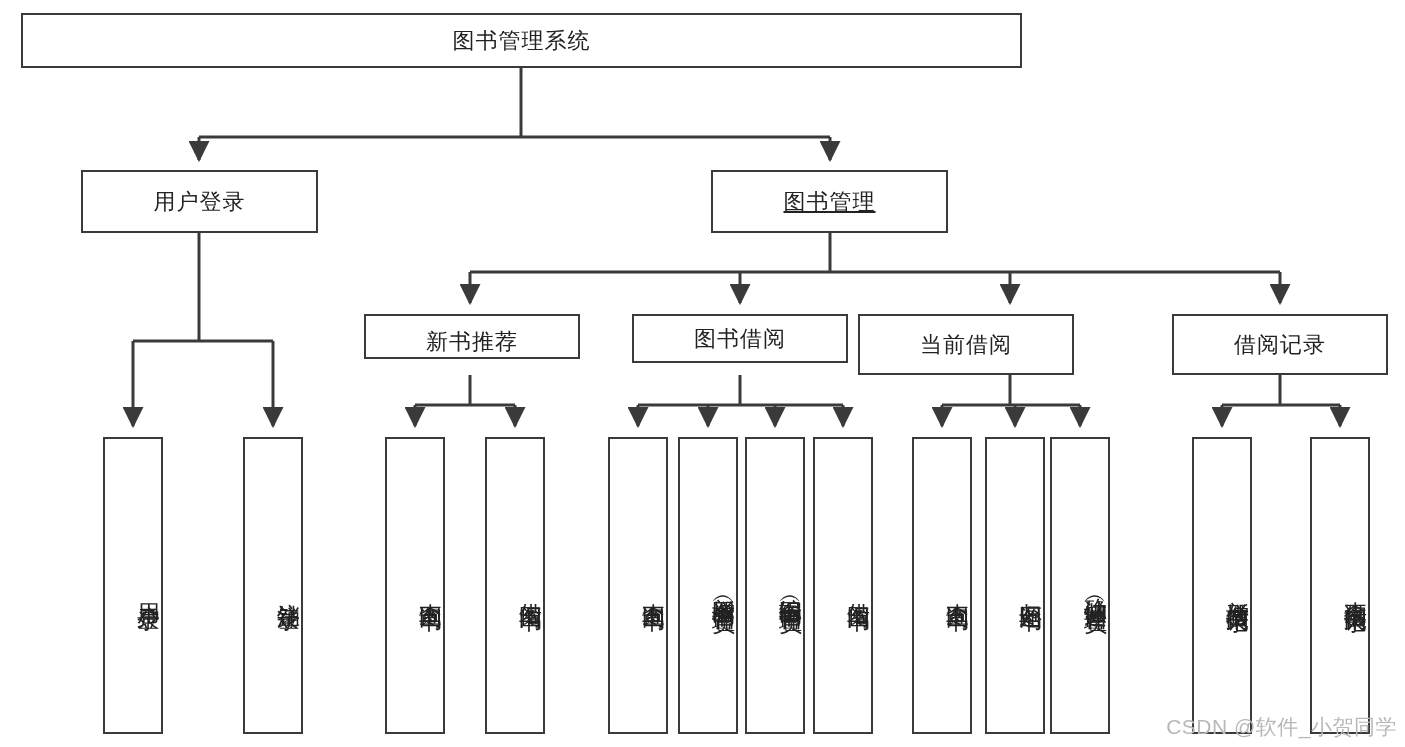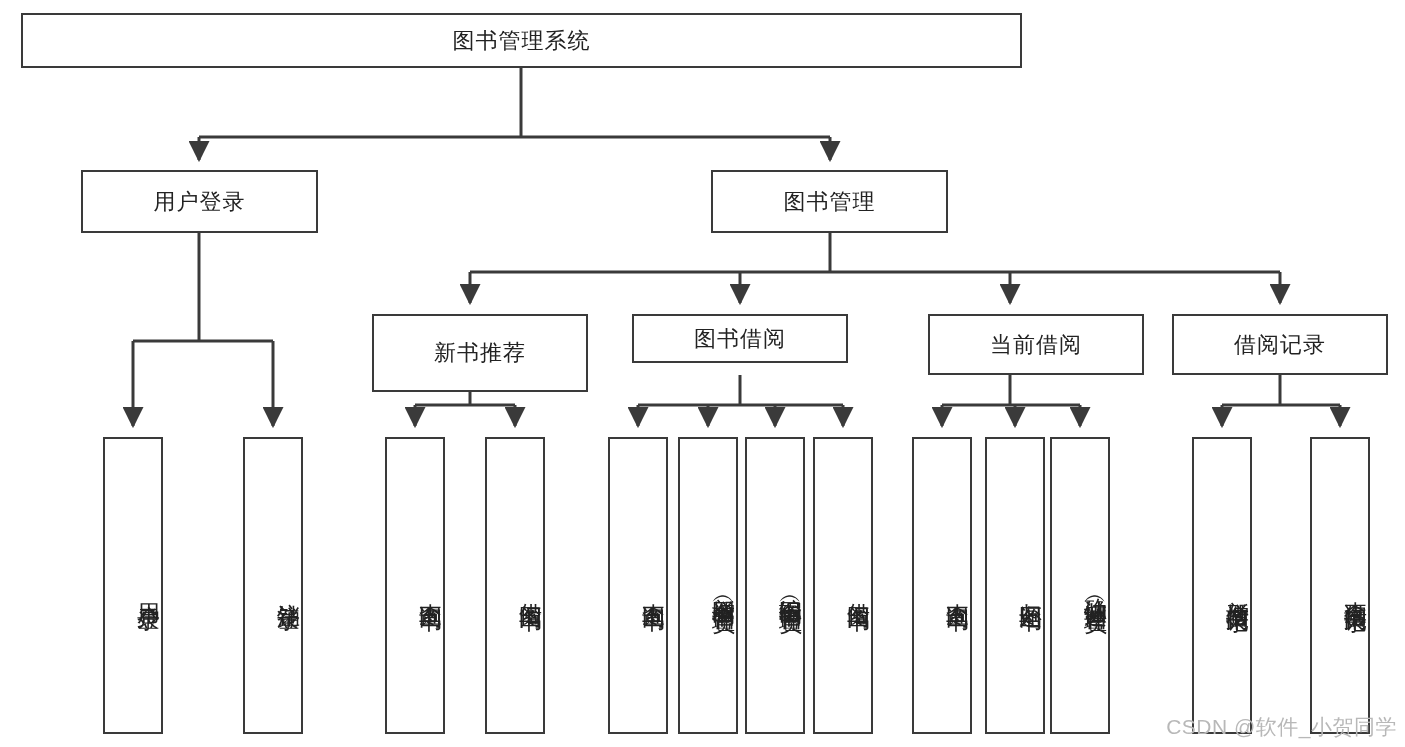--- a/index.html
+++ b/index.html
@@ -119,31 +119,31 @@
     </g>
   </svg>
 
   <div class="node horiz" style="left:21px; top:13px; width:1001px; height:55px;">
     <span>图书管理系统</span>
   </div>
 
   <div class="node horiz" style="left:81px; top:170px; width:237px; height:63px;">
     <span>用户登录</span>
   </div>
-  <div class="node horiz" style="left:711px; top:170px; width:237px; height:63px;">
+  <div class="node horiz" style="left:711px; top:170px; width:237px; height:63px;text-decoration:underline;">
     <span>图书管理</span>
   </div>
 
-  <div class="node horiz" style="left:372px; top:314px; width:216px; height:78px;">
+  <div class="node horiz" style="left:364px; top:314px; width:216px; height:45px;align-items:flex-end;">
     <span>新书推荐</span>
   </div>
   <div class="node horiz" style="left:632px; top:314px; width:216px; height:49px;">
     <span>图书借阅</span>
   </div>
-  <div class="node horiz" style="left:928px; top:314px; width:216px; height:61px;">
+  <div class="node horiz" style="left:858px; top:314px; width:216px; height:61px;">
     <span>当前借阅</span>
   </div>
   <div class="node horiz" style="left:1172px; top:314px; width:216px; height:61px;">
     <span>借阅记录</span>
   </div>
 
   <div class="node vert" style="left:103px; top:437px; width:60px; height:297px;">
     <span class="vtext">用户登录</span>
   </div>
   <div class="node vert" style="left:243px; top:437px; width:60px; height:297px;">

